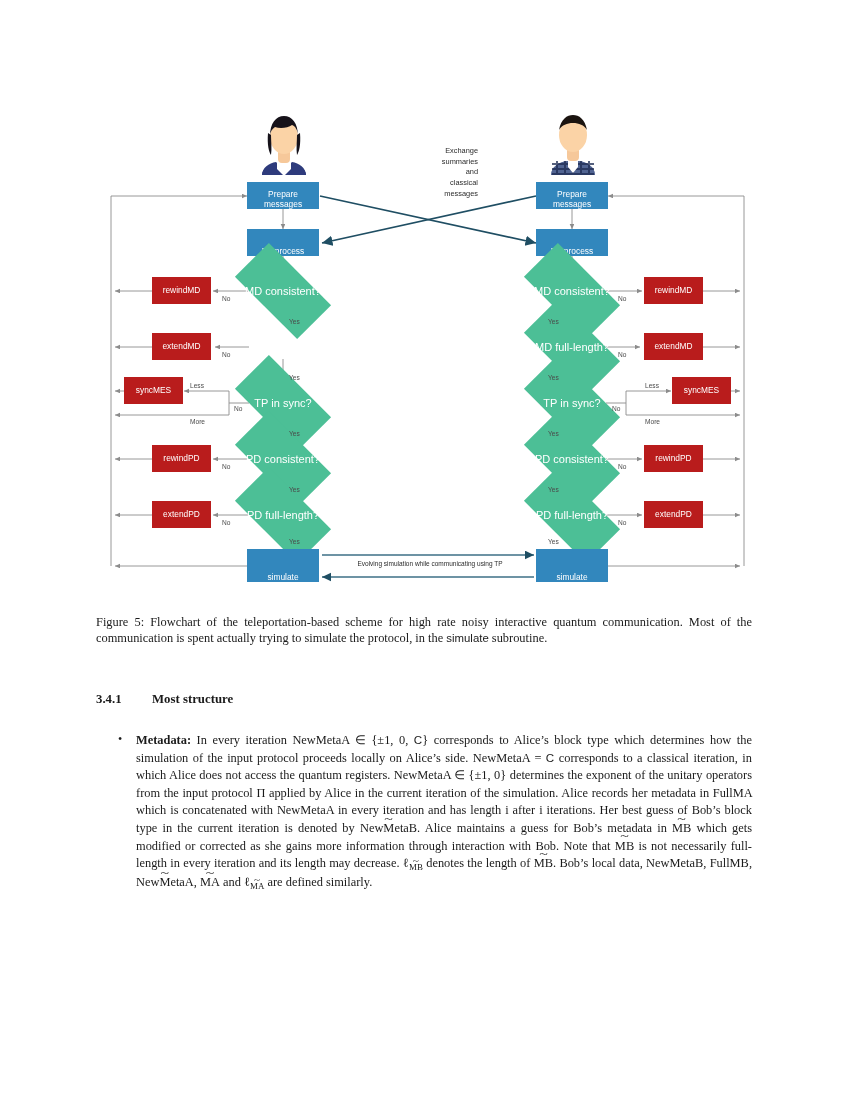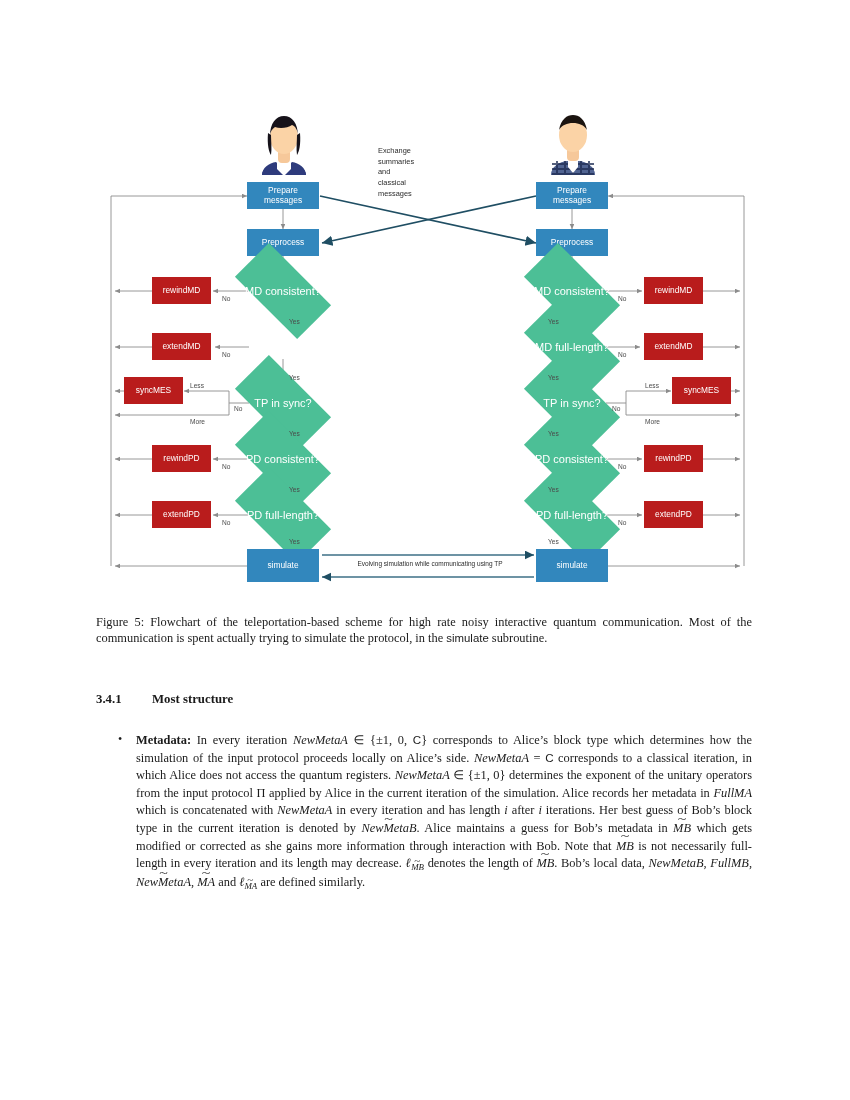--- a/index.html
+++ b/index.html
@@ -18,41 +18,41 @@
   .node{
     position:absolute;
     box-sizing:border-box;
     display:flex;align-items:center;justify-content:center;
     text-align:center;
     font-family:"Liberation Sans", sans-serif;
     color:#ffffff;
     line-height:1.12;
     z-index:3;
   }
-  .proc{background:#3287bd;font-size:8.4px;}
+  .proc{background:#3287bd;font-size:8.4px;align-items:flex-end;}
   .small-proc{background:#b91c1c;font-size:8.4px;}
   .dec{
     background:transparent;font-size:11px;color:#ffffff;
   }
   .dec .dshape{
     position:absolute;inset:0;background:#4cbf96;
     transform:rotate(45deg);
   }
   .dec .dtxt{position:relative;z-index:2;padding:0 1px;}
 
   .edge-label{
     position:absolute;
     font-family:"Liberation Sans", sans-serif;
     font-size:6.6px;color:#4a4a4a;z-index:4;
     white-space:nowrap;
   }
   .note{
     position:absolute;
     font-family:"Liberation Sans", sans-serif;
-    font-size:7.4px;color:#2b2b2b;text-align:left;
+    font-size:7.4px;color:#2b2b2b;text-align:right;
     line-height:1.45;z-index:4;white-space:pre-line;
   }
   .note-tp{
     position:absolute;
     font-family:"Liberation Sans", sans-serif;
     font-size:6.5px;color:#2b2b2b;text-align:center;z-index:4;white-space:nowrap;
   }
   .avatar{position:absolute;z-index:3;}
 
   
@@ -69,21 +69,21 @@
   .bullet-block{
     position:absolute;left:114px;top:732px;width:638px;
   }
   .bullet{
     position:relative;padding-left:22px;
     font-size:12.4px;line-height:1.42;text-align:justify;
   }
   .bullet::before{
     content:"\2022";position:absolute;left:4px;top:-1px;font-size:12px;
   }
-  .it{font-style:italic;}
+  .it{}
   .bf{font-weight:bold;}
   .sf{font-family:"Liberation Sans", sans-serif;font-size:11.6px;}
   .tilde{position:relative;display:inline-block;}
   .tilde::after{
     content:"~";position:absolute;left:0;right:0;top:-0.72em;
     text-align:center;font-style:normal;font-size:0.95em;
     transform:scaleX(1.35);
   }
   .sub{font-size:0.72em;vertical-align:-0.35em;}
   .pageno{

